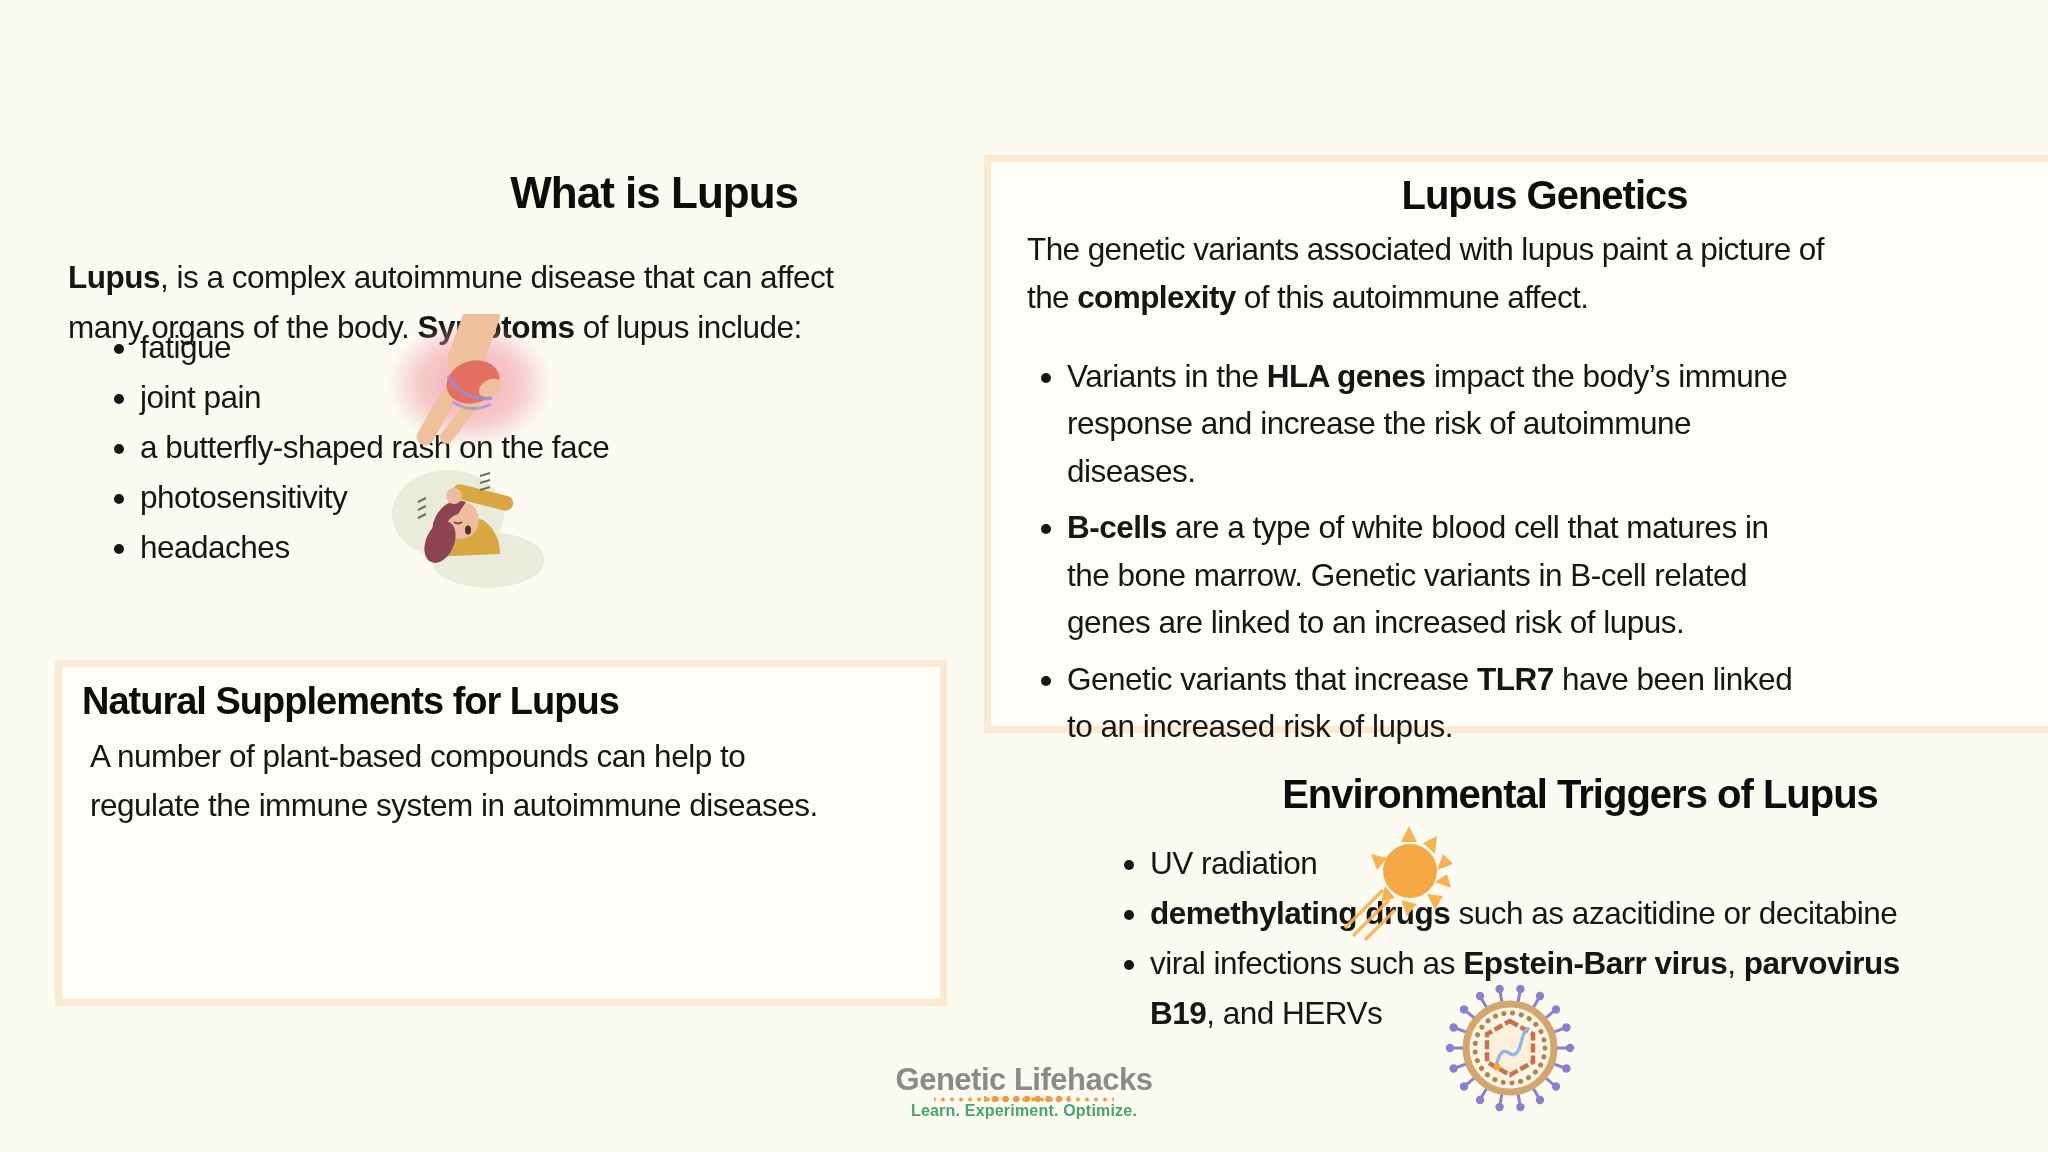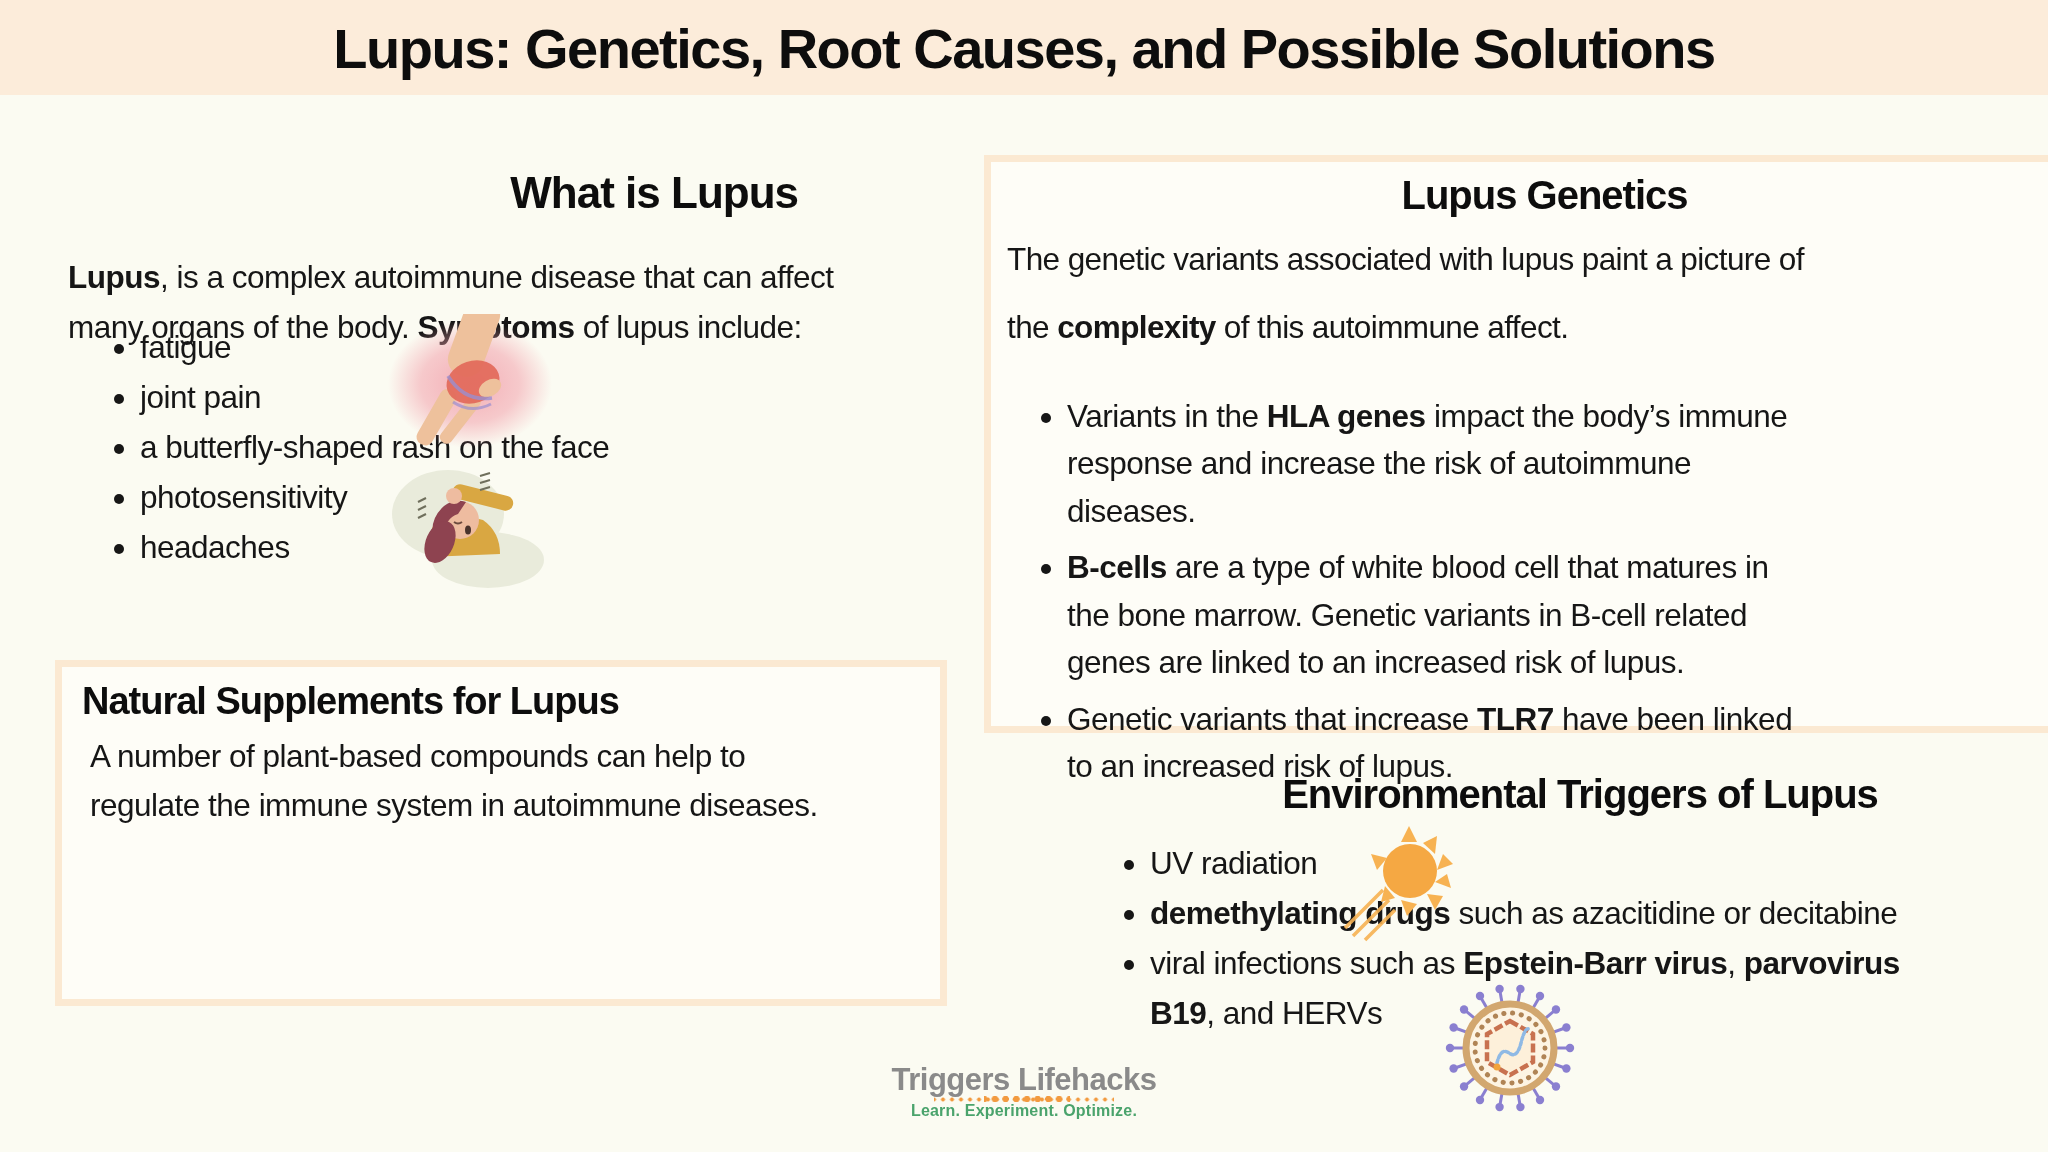--- a/index.html
+++ b/index.html
@@ -33,21 +33,21 @@
   .supp-box{position:absolute;left:55px;top:660px;width:892px;height:346px;background:var(--c-box-bg);
     border:7px solid var(--c-box-border);box-sizing:border-box;padding:13px 6px 0 20px;}
   .supp-heading{font-size:38px;margin-right:14px;}
   .supp-intro{margin-top:9px;margin-left:8px;line-height:49px;}
   .supp-list{margin-top:9px;padding-left:58px;}
   .supp-list li{line-height:49px;}
 
   .gen-box{position:absolute;left:984px;top:155px;width:1113px;height:578px;background:var(--c-box-bg);
     border:7px solid var(--c-box-border);box-sizing:border-box;padding:11px 2px 0 16px;}
   .gen-heading{text-align:center;font-size:40px;margin-right:6px;}
-  .gen-intro{margin-top:7px;line-height:68px;letter-spacing:-0.6px;width:930px;}
+  .gen-intro{margin-top:7px;line-height:48px;letter-spacing:-0.6px;width:930px;margin-left:20px;}
   .gen-list{margin-top:12px;padding-left:60px;width:880px;}
   .gen-list li{line-height:47.5px;}
   .gen-list li + li{margin-top:9px;}
 
   .env-heading{position:absolute;left:1090px;top:772px;width:980px;text-align:center;font-size:40px;}
   .env-list{position:absolute;left:1100px;top:838px;width:920px;padding-left:50px;}
   .env-list li{line-height:50px;}
 
   .illus{position:absolute;}
   .footer-brand{position:absolute;left:0;top:1062px;width:2048px;text-align:center;
@@ -59,23 +59,20 @@
     background-image:radial-gradient(circle,var(--c-dots-orange) 3px,transparent 3.5px);
     background-size:10.7px 10px;background-position:center;}
   .footer-tagline{position:absolute;left:0;top:1102px;width:2048px;text-align:center;
     font-size:16px;font-weight:700;color:var(--c-tagline-green);letter-spacing:0.2px;}
 </style>
 </head>
 <body>
 
 <div id="page">
 
-  <div class="banner">
-    <h1>Lupus: Genetics, Root Causes, and Possible Solutions</h1>
-  </div>
 
   <h2 class="what-heading">What is Lupus</h2>
   <p class="what-intro body-text rich"><b>Lupus</b><span>, is a complex autoimmune disease that can affect
 many organs of the body. </span><b>Symptoms</b><span> of lupus include:</span></p>
   <ul class="what-list body-text">
       <li>fatigue</li>
       <li>joint pain</li>
       <li>a butterfly-shaped rash on the face</li>
       <li>photosensitivity</li>
       <li>headaches</li>
@@ -202,18 +199,18 @@
         <line x1="106.34647531457998" y1="49.95111369367058" x2="118.56247938479677" y2="45.50485183043689" stroke="var(--c-virus-spike)" stroke-width="3"></line>
         <circle cx="121.3815572471545" cy="44.47879140045988" r="4.2" fill="var(--c-virus-spike)"></circle>
       </g>
     <circle cx="65" cy="65" r="44" fill="#fdf4e3" style="stroke:var(--c-virus-envelope)" stroke-width="7"></circle>
     <circle cx="65" cy="65" r="35" fill="none" style="stroke:var(--c-virus-dots)" stroke-width="5" stroke-linecap="round" stroke-dasharray="0.2 8.6"></circle>
     <polygon points="65,38 88,51 88,79 65,92 42,79 42,51" fill="#fdf0da" style="stroke:var(--c-virus-capsid)" stroke-width="4.5" stroke-dasharray="9 3"></polygon>
     <path d="M52 80 q 4 -16 12 -10 t 12 -10 t 8 -14" fill="none" style="stroke:var(--c-rna-blue)" stroke-width="3.5" stroke-dasharray="3 2.2" stroke-linecap="round"></path>
     <circle cx="52" cy="84" r="3.5" fill="#f2a43c"></circle>
   </svg>
 
-  <div class="footer-brand">Triggers Lifehacks</div>
+  <div class="footer-brand">Genetic Lifehacks</div>
   <div class="footer-dots"></div>
   <div class="footer-dots-big"></div>
   <div class="footer-tagline">Learn. Experiment. Optimize.</div>
 
 </div>
 
 </body></html>

